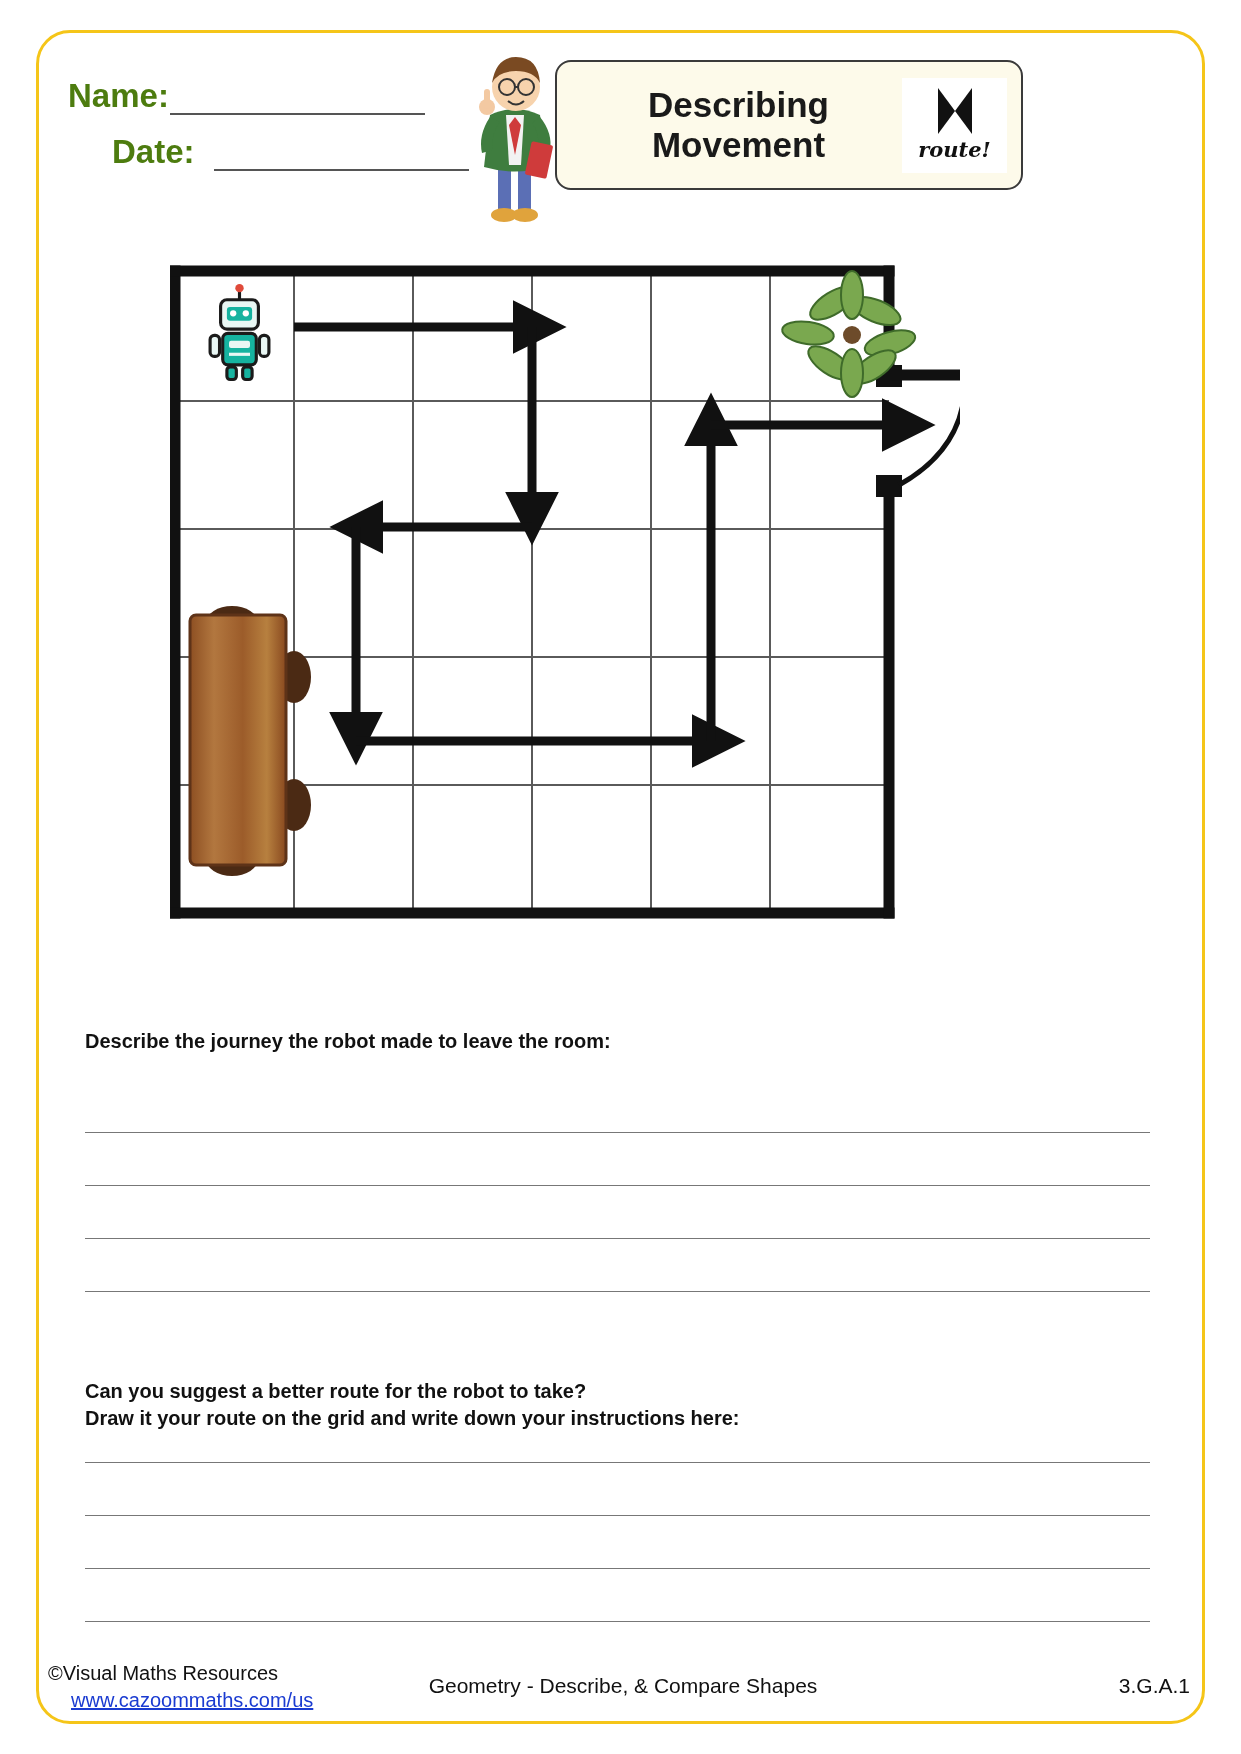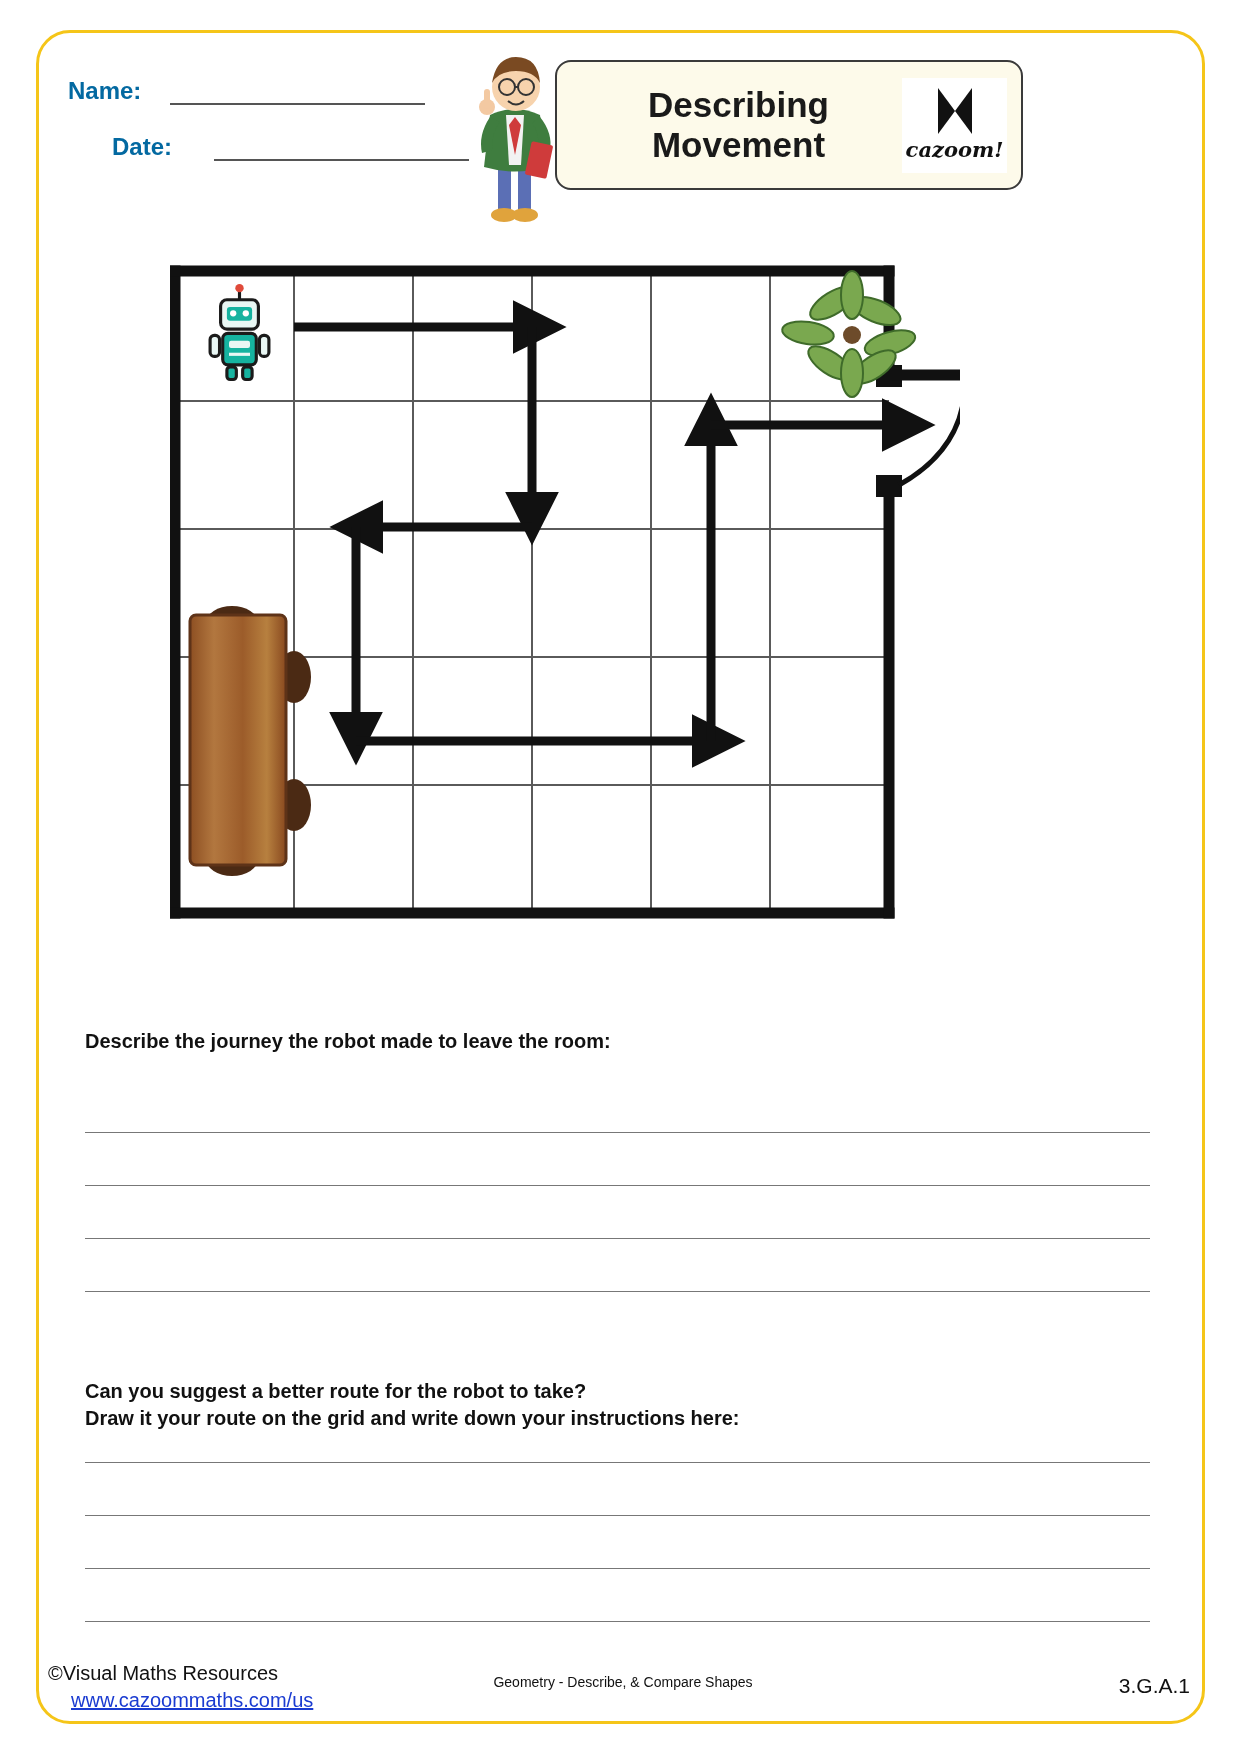--- a/index.html
+++ b/index.html
@@ -36,23 +36,23 @@
   .name-row, .date-row {
     position: absolute;
     left: 8px;
     display: flex;
     align-items: flex-end;
     gap: 14px;
   }
   .name-row { top: 22px; }
   .date-row { top: 78px; margin-left: 44px; }
   .field-label {
-    font-size: 24px;
+    font-size: 33px;
     font-weight: bold;
-    color: #0369a1;
+    color: #4d7c0f;
     width: 88px;
   }
   .field-line {
     width: 255px;
     border-bottom: 2px solid #555;
     height: 26px;
   }
 
   
   .teacher {
@@ -163,21 +163,21 @@
     font-size: 20px;
     color: #111;
   }
   .footer-left { position: absolute; left: 0; top: 0; line-height: 1.35; }
   .footer-link { color: #1a3bd1; text-decoration: underline; display: block; margin-left: 23px; }
   .footer-center {
     position: absolute;
     left: 0; right: 0;
     top: 14px;
     text-align: center;
-    font-size: 14px;
+    font-size: 21px;
   }
   .footer-right { position: absolute; right: 8px; top: 14px; font-size: 21px; }
 </style>
 </head>
 <body>
 
 <div class="page-border"></div>
 
 <div class="header">
 
@@ -216,21 +216,21 @@
     <circle cx="47" cy="42" r="8" fill="none" stroke="#333" stroke-width="2"></circle>
     <circle cx="66" cy="42" r="8" fill="none" stroke="#333" stroke-width="2"></circle>
     <line x1="55" y1="42" x2="58" y2="42" stroke="#333" stroke-width="2"></line>
     <path d="M48 56 q8 7 16 0" stroke="#333" stroke-width="2" fill="none"></path>
   </svg>
 
   <div class="title-box">
     <div class="title-text">Describing Movement</div>
     <div class="logo">
       <div class="logo-mark"></div>
-      <div class="logo-word">cazoom!</div>
+      <div class="logo-word">route!</div>
     </div>
   </div>
 </div>
 
 <div class="room-wrap">
   <svg class="room" viewBox="0 0 790 718">
     <defs>
       <marker id="arrowhead" markerWidth="6" markerHeight="6" refX="2.6" refY="3" orient="auto" markerUnits="strokeWidth">
         <path d="M0,0 L6,3 L0,6 z" fill="#111"></path>
       </marker>

